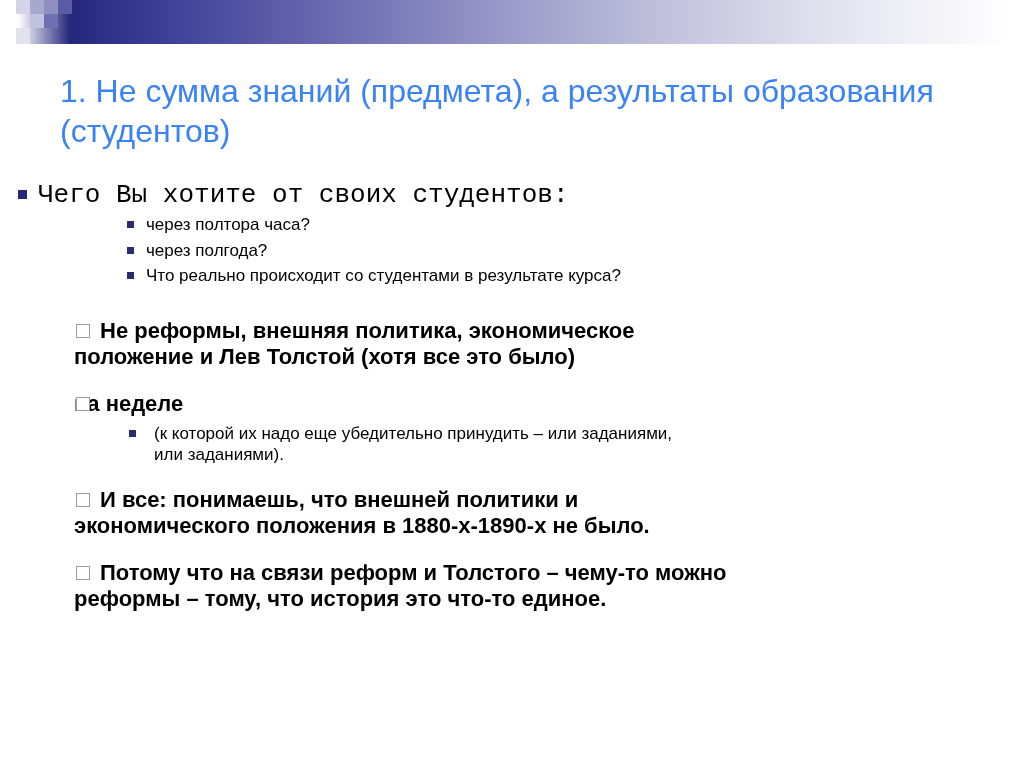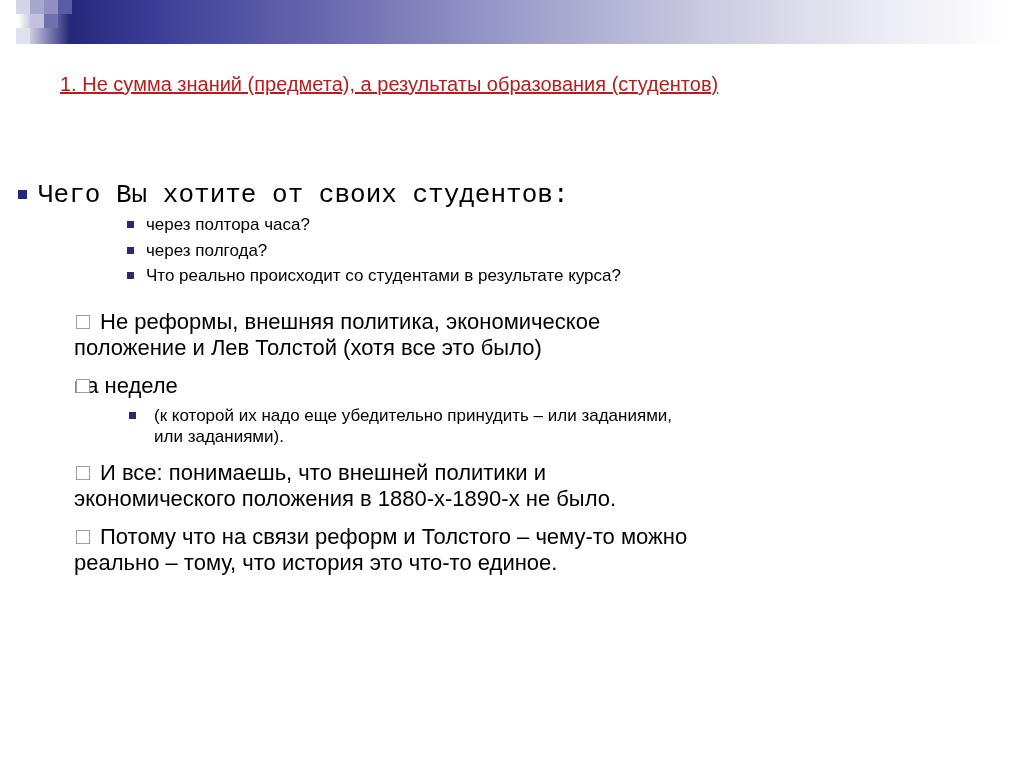--- a/index.html
+++ b/index.html
@@ -59,25 +59,24 @@
     left: 0;
     width: 1024px;
     height: 724px;
   }
 
   .title {
     position: absolute;
     left: 60px;
     top: 28px;
     width: 910px;
-    font-size: 20px;
+    font-size: 32px;
     line-height: 1.24;
     font-weight: normal;
-    color: #b91c1c;
-    text-decoration: underline;
+    color: #3b82f6;
   }
 
   .body {
     position: absolute;
     left: 14px;
     top: 136px;
     width: 1000px;
   }
 
   
@@ -113,21 +112,22 @@
     height: 7px;
     background: #2a2a6e;
   }
 
   
   .lbox {
     position: relative;
     padding-left: 86px;
     font-size: 22px;
     line-height: 1.18;
-    margin-top: 12px;
+    margin-top: 21px;
+    font-weight: bold;
   }
   .lbox .marker {
     position: absolute;
     left: 62px;
     top: 6px;
     width: 12px;
     height: 12px;
     border: 1px solid #9a9ab6;
     background: #ffffff;
   }
@@ -216,17 +216,17 @@
 
     <div class="lbox">
       <span class="marker"></span>
       <span class="text">И все: понимаешь, что внешней политики и</span>
       <span class="cont">экономического положения в 1880-х-1890-х не было.</span>
     </div>
 
     <div class="lbox">
       <span class="marker"></span>
       <span class="text">Потому что на связи реформ и Толстого – чему-то можно</span>
-      <span class="cont">реально – тому, что история это что-то единое.</span>
+      <span class="cont">реформы – тому, что история это что-то единое.</span>
     </div>
 
   </div>
 </div>
 
 </body></html>

